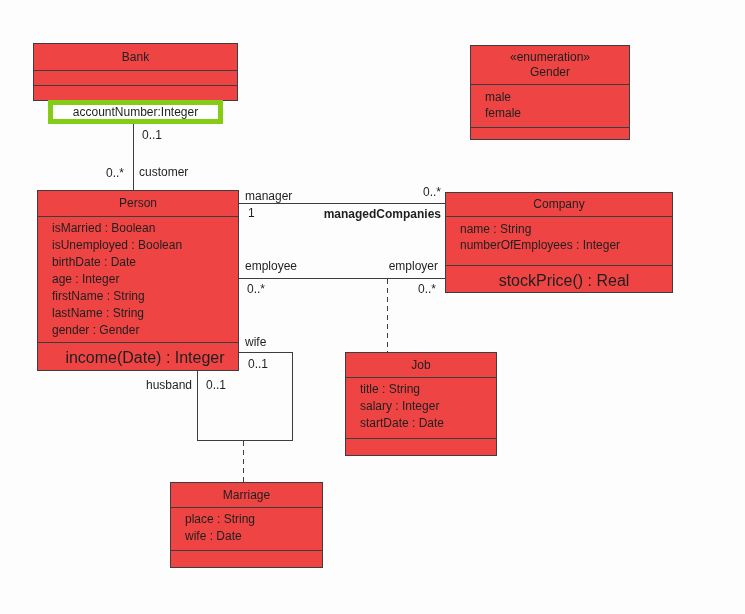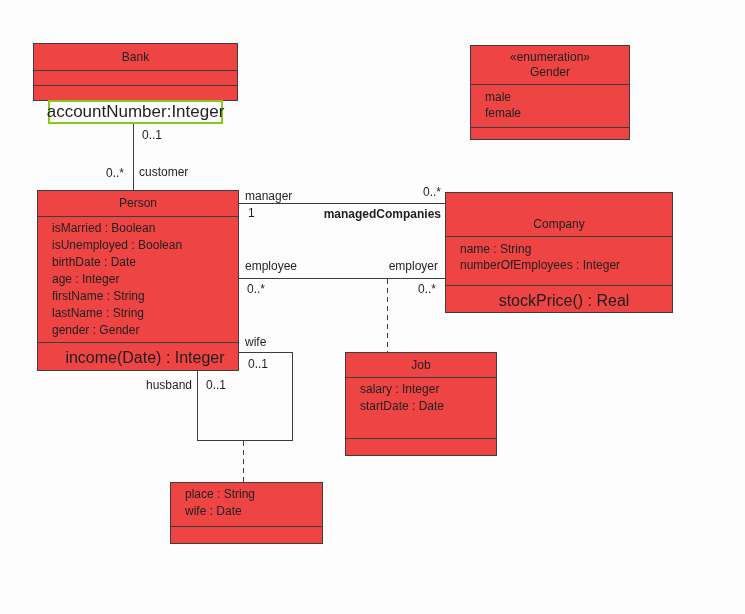--- a/index.html
+++ b/index.html
@@ -17,23 +17,23 @@
   .comp { box-sizing:border-box; overflow:hidden; }
   .comp + .comp { border-top:1px solid #3d3d3d; }
   .title {
     display:flex; flex-direction:column; align-items:center; justify-content:center;
     font-size:12px; line-height:15px; text-align:center;
   }
   .members { font-size:12px; line-height:17px; padding:3px 4px 0 14px; }
   .members.tight { line-height:16px; padding-top:4px; }
   .op { font-size:16px; padding:6px 4px 0 18px;text-align:center; }
   .qualifier {
-    position:absolute; background:#ffffff; border:2px solid #84cc16;
+    position:absolute; background:#ffffff; border:5px solid #84cc16;
     box-sizing:border-box; display:flex; align-items:center; justify-content:center;
-    font-size:17px;
+    font-size:12px;
   }
   .lbl { position:absolute; font-size:12px; line-height:12px; white-space:nowrap; }
   .line { position:absolute; background:#3d3d3d; }
   .line.h { height:1px; }
   .line.v { width:1px; }
   .dash-v {
     position:absolute; width:1px; background:repeating-linear-gradient(
       to bottom, #3d3d3d 0px, #3d3d3d 5px, rgba(0,0,0,0) 5px, rgba(0,0,0,0) 9px);
   }
 </style>
@@ -85,38 +85,40 @@
       <div>birthDate : Date</div>
       <div>age : Integer</div>
       <div>firstName : String</div>
       <div>lastName : String</div>
       <div>gender : Gender</div>
     </div>
     <div class="comp op" style="height:28px;">income(Date) : Integer</div>
   </div>
 
   <div class="uml-class" style="left:445px; top:192px; width:228px;">
-    <div class="comp title" style="height:23px;margin-top:20px;">Company</div>
+    <div class="comp title" style="height:23px;">Company</div>
     <div class="comp members tight" style="height:49px;">
       <div>name : String</div>
       <div>numberOfEmployees : Integer</div>
     </div>
     <div class="comp op" style="height:27px; padding-left:14px;">stockPrice() : Real</div>
   </div>
 
   <div class="uml-class" style="left:345px; top:352px; width:152px;">
     <div class="comp title" style="height:24px;">Job</div>
     <div class="comp members" style="height:61px;">
+      <div>title : String</div>
       <div>salary : Integer</div>
       <div>startDate : Date</div>
     </div>
     <div class="comp" style="height:17px;"></div>
   </div>
 
   <div class="uml-class" style="left:170px; top:482px; width:153px;">
+    <div class="comp title" style="height:24px;">Marriage</div>
     <div class="comp members" style="height:43px;">
       <div>place : String</div>
       <div>wife : Date</div>
     </div>
     <div class="comp" style="height:17px;"></div>
   </div>
 
   <span class="lbl" style="left:142px; top:129px;">0..1</span>
   <span class="lbl" style="left:106px; top:167px;">0..*</span>
   <span class="lbl" style="left:139px; top:166px;">customer</span>

